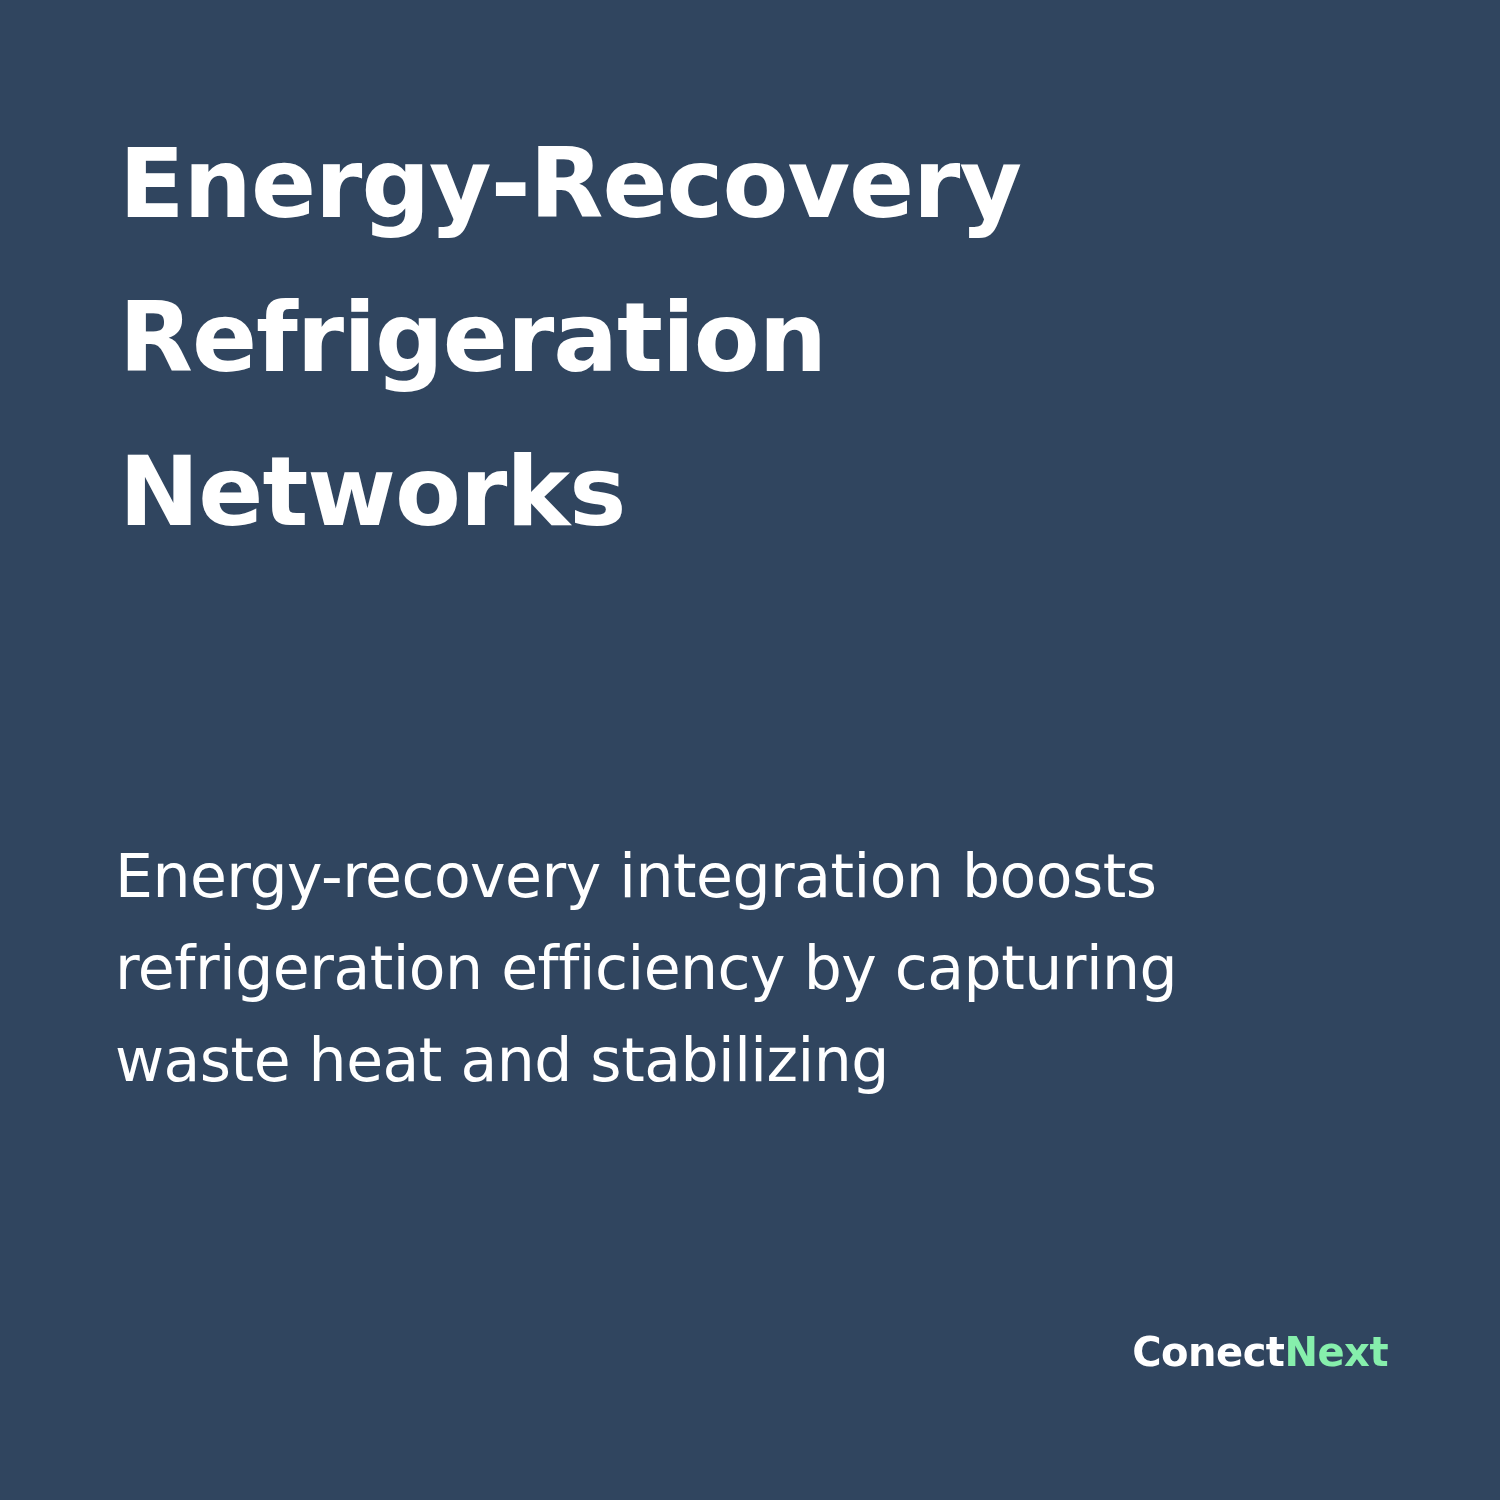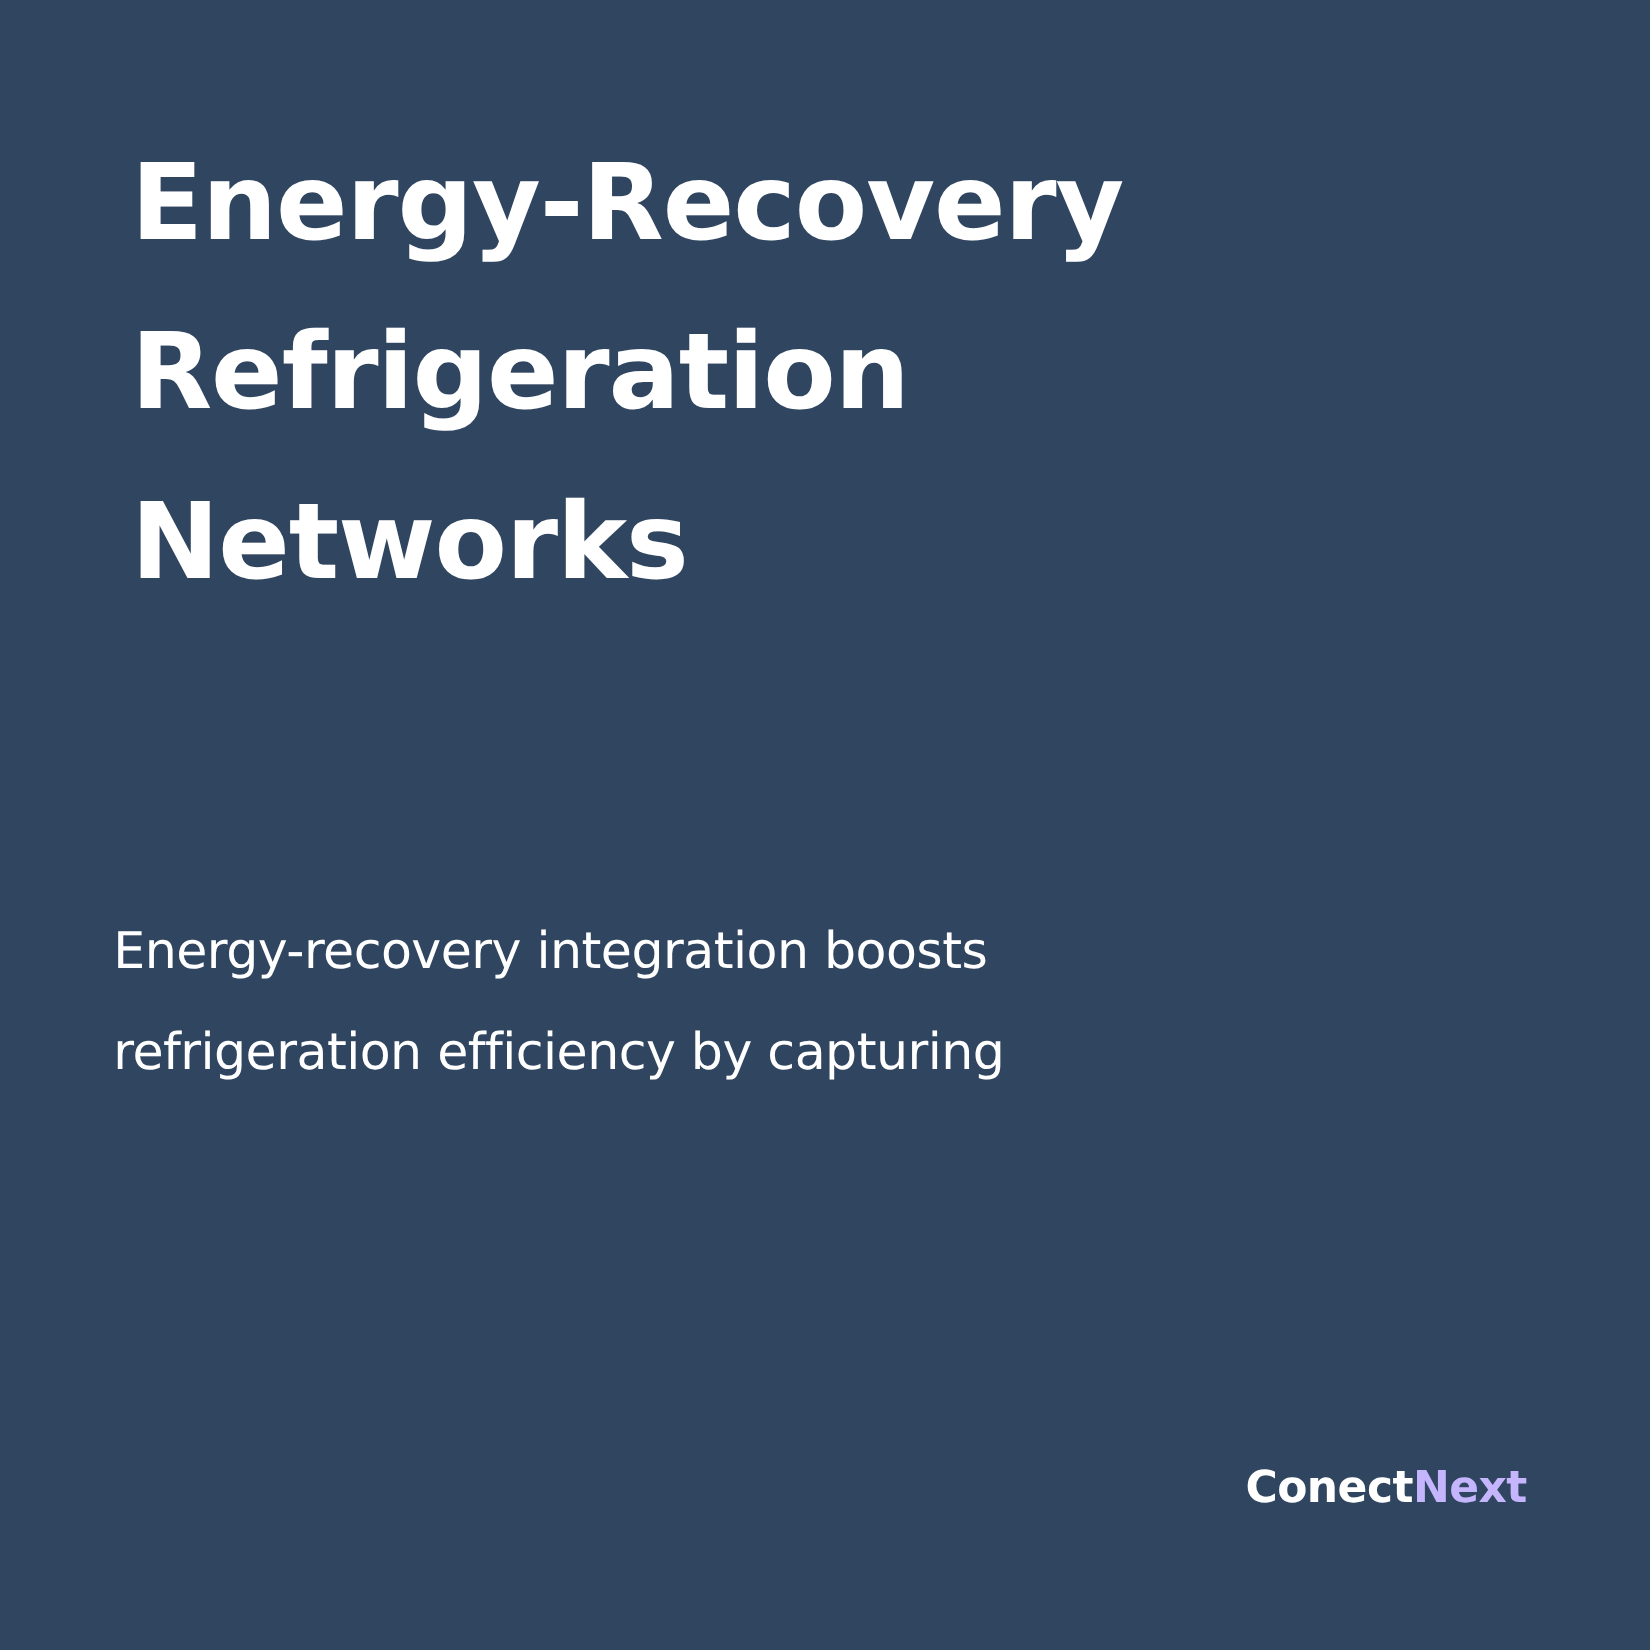--- a/index.html
+++ b/index.html
@@ -31,55 +31,56 @@
       display: block;
       height: 154px;
       line-height: 120px;
       white-space: nowrap;
     }
     .body-text {
       position: absolute;
       left: 103px;
       top: 824px;
       width: 1300px;
-      margin: 0;
+      margin: 12px;
       font-family: "DejaVu Sans", sans-serif;
       font-weight: normal;
-      font-size: 46px;
+      font-size: 60px;
     }
     .body-text .line {
       display: block;
       height: 92px;
       line-height: 80px;
       white-space: nowrap;
       letter-spacing: -0.5px;
     }
     .brand {
       position: absolute;
       right: 112px;
       top: 1326px;
       font-family: "DejaVu Sans", sans-serif;
       font-weight: bold;
       font-size: 40px;
       line-height: 52px;
       letter-spacing: -0.5px;
       white-space: nowrap;
     }
     .brand .part-a { color: #ffffff; text-align: center; }
-    .brand .part-b { color: #c4b5fd; }
+    .brand .part-b { color: #86efac; }
   </style>
 </head>
 <body>
 
 <h1 class="title">
   <span class="line">Energy-Recovery</span>
   <span class="line">Refrigeration</span>
   <span class="line">Networks</span>
 </h1>
 
 <p class="body-text">
   <span class="line">Energy-recovery integration boosts</span>
   <span class="line">refrigeration efficiency by capturing</span>
+  <span class="line">waste heat and stabilizing</span>
 </p>
 
 <div class="brand">
   <span class="part-a">Conect</span><span class="part-b">Next</span>
 </div>
 
 </body></html>

